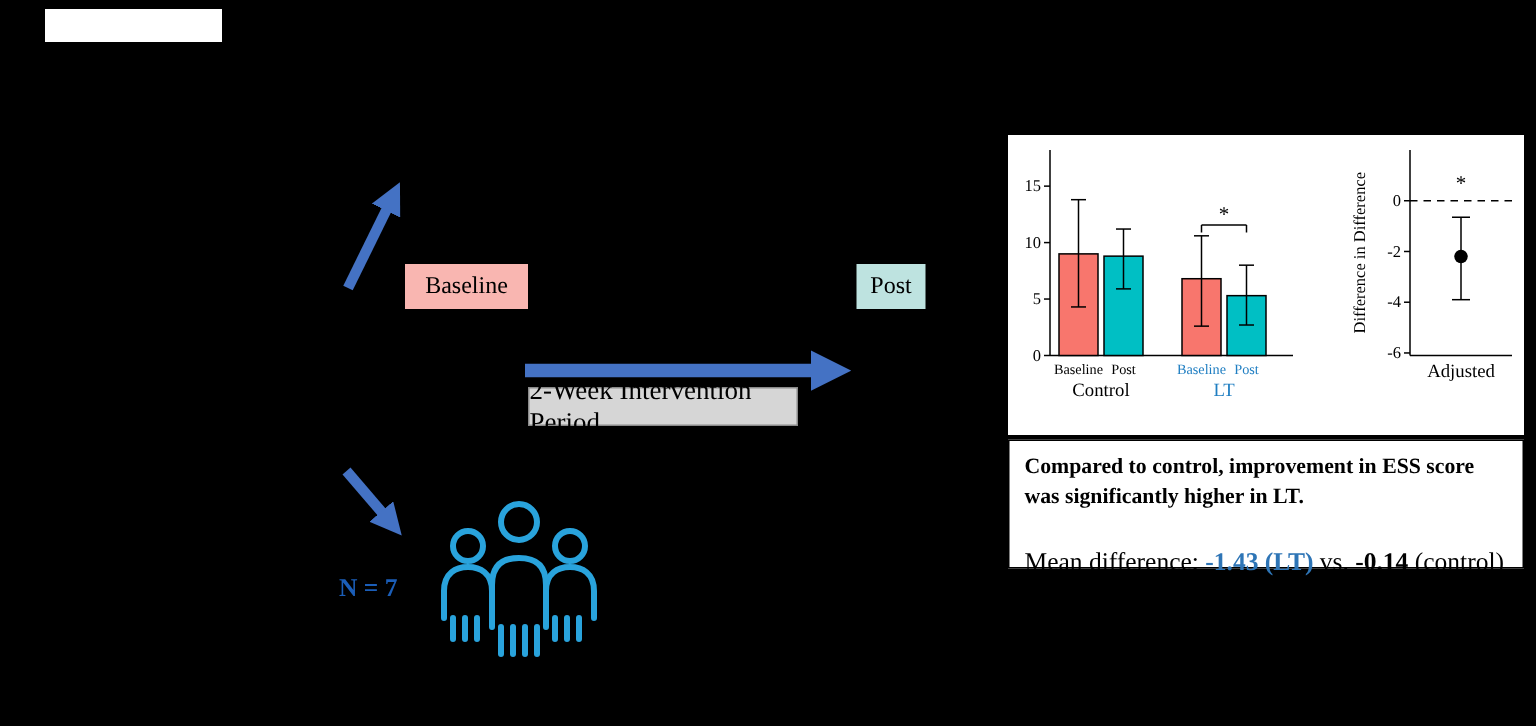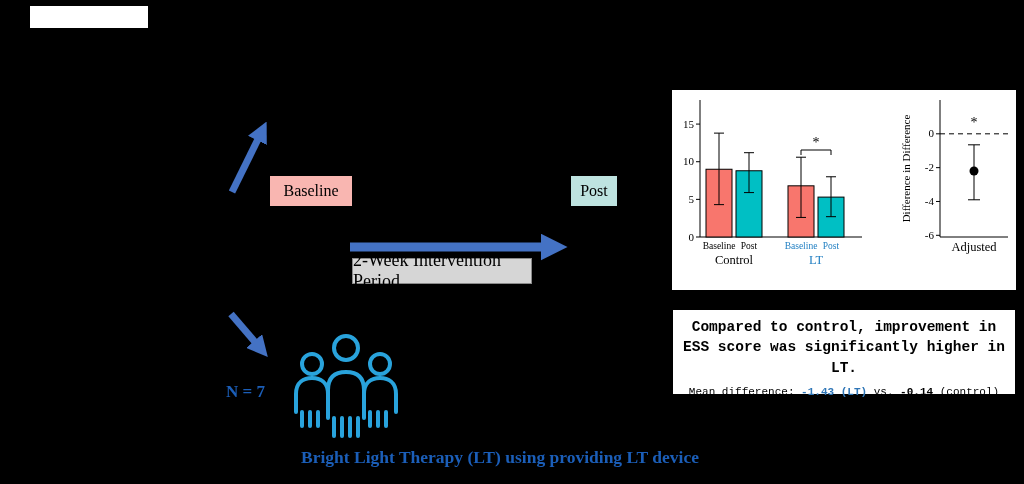--- a/index.html
+++ b/index.html
@@ -28,26 +28,26 @@
     text-align:center;
   }
   .caption{
     left:200px;top:447px;width:600px;text-align:center;
     font-size:17.5px;font-weight:bold;color:var(--caption-blue,#1B5EB8);
   }
   .people{left:288px;top:334px;}
   .arrows{left:0;top:0;pointer-events:none;}
   .chart-panel{left:672px;top:90px;width:344px;height:200px;background:var(--panel-bg,#fff);}
   .summary-box{
-    left:672px;top:309px;width:344px;height:86px;background:var(--panel-bg,#fff);
+    left:672px;top:293px;width:344px;height:86px;background:var(--panel-bg,#fff);
     border:1.5px solid #000;box-sizing:border-box;padding:7px 10px 6px 10px;
-    font-family:Liberation Mono, monospace;color:#000;text-align:center;
+    font-family:Liberation Serif, serif;color:#000;
   }
   .headline{font-weight:bold;font-size:14.5px;line-height:1.4;}
-  .meanline{font-size:11px;margin-top:8px;}
+  .meanline{font-size:17px;margin-top:23px;}
   .mean-lt{color:var(--summary-blue,#2E75B6);font-weight:bold;}
   .mean-control{font-weight:bold;}
 </style>
 </head>
 <body>
 
 <div class="stage">
 
   <div class="abs title-box"></div>
 
@@ -82,21 +82,20 @@
       <line x1="98" y1="78" x2="98" y2="92"></line>
       <circle cx="58" cy="14" r="12"></circle>
       <path d="M40,84 V56 C40,42 48,38 58,38 C68,38 76,42 76,56 V84"></path>
       <line x1="46" y1="84" x2="46" y2="102"></line>
       <line x1="54" y1="84" x2="54" y2="102"></line>
       <line x1="62" y1="84" x2="62" y2="102"></line>
       <line x1="70" y1="84" x2="70" y2="102"></line>
     </g>
   </svg>
 
-  <div class="abs caption">Bright Light Therapy (LT) using providing LT device</div>
 
   <div class="abs chart-panel">
     <svg id="chart-svg" width="344" height="200" viewBox="0 0 344 200">
         <line x1="28" y1="10" x2="28" y2="147" stroke="#000"></line>
         <line x1="28" y1="147" x2="190" y2="147" stroke="#000"></line>
         <line x1="24" y1="147" x2="28" y2="147" stroke="#000"></line>
         <text x="22" y="150.5" font-family="&quot;Liberation Serif&quot;, serif" font-size="11" fill="#000" text-anchor="end">0</text>
         <line x1="24" y1="109.36263736263736" x2="28" y2="109.36263736263736" stroke="#000"></line>
         <text x="22" y="112.86263736263736" font-family="&quot;Liberation Serif&quot;, serif" font-size="11" fill="#000" text-anchor="end">5</text>
         <line x1="24" y1="71.72527472527472" x2="28" y2="71.72527472527472" stroke="#000"></line>

